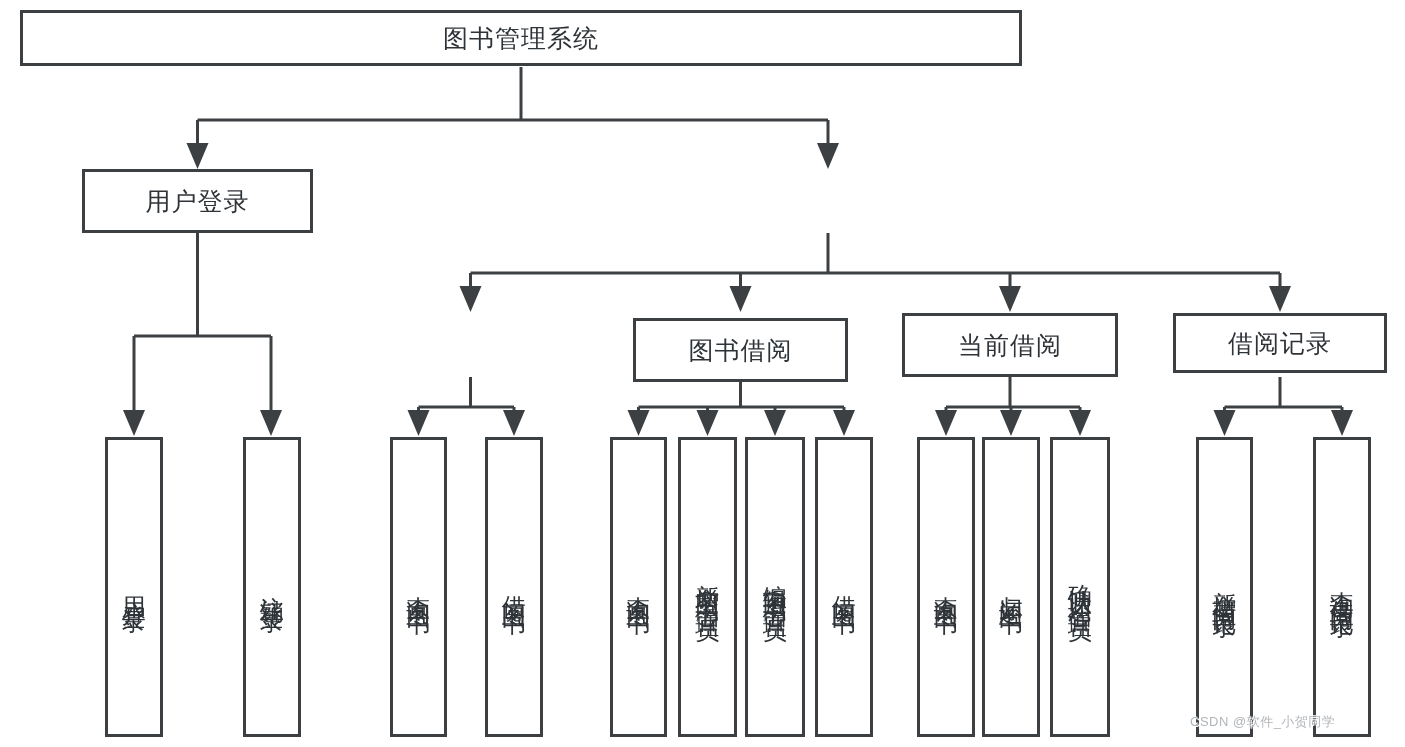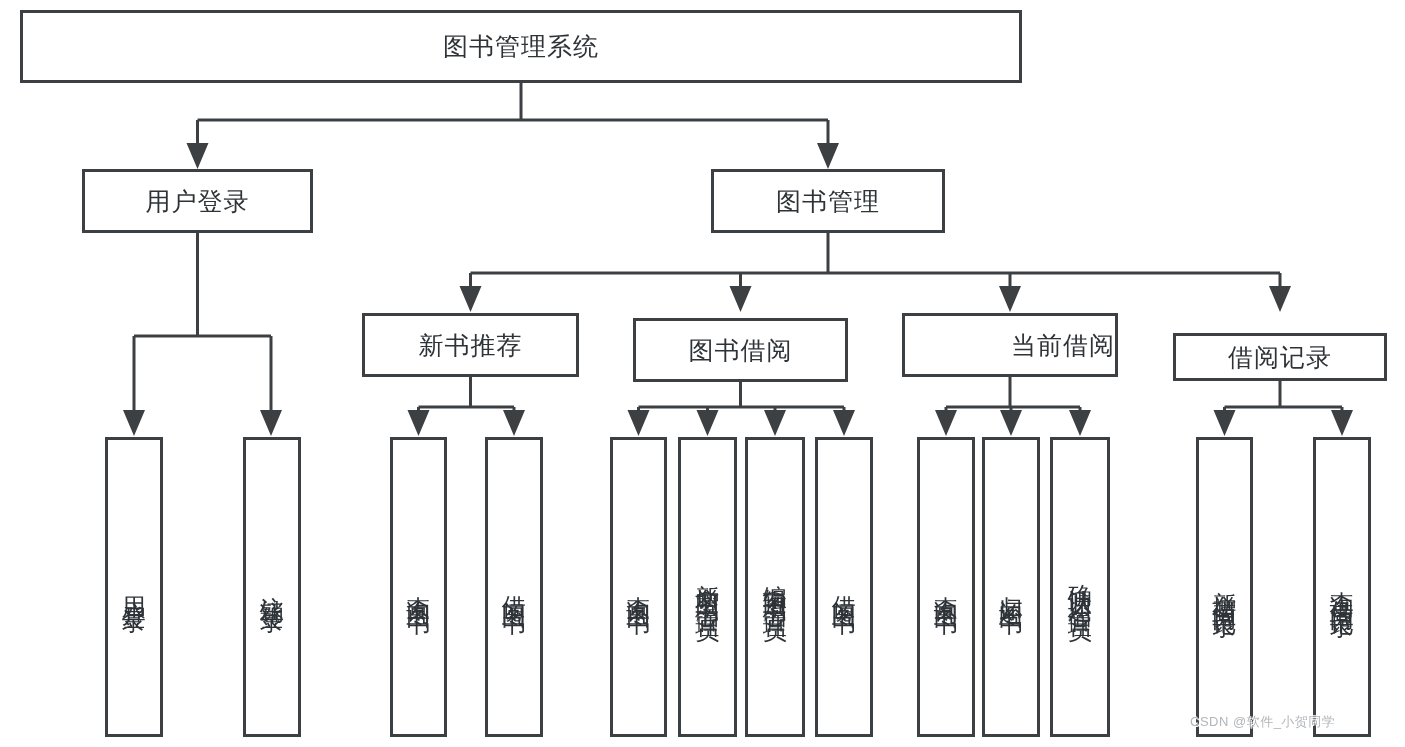--- a/index.html
+++ b/index.html
@@ -54,27 +54,27 @@
   }
   .vbox > span {
     writing-mode: vertical-rl;
     text-orientation: mixed;
     font-size: 24px;
     line-height: 1.15;
     letter-spacing: 5px;
   }
 
   
-  #n-root        { left: 20px;  top: 10px;  width: 1002px; height: 73px; text-align: right; }
+  #n-root        { left: 20px;  top: 10px;  width: 1002px; height: 56px; text-align: right; }
   #n-l2-login    { left: 82px;  top: 169px; width: 231px;  height: 64px; }
   #n-l2-mgmt     { left: 711px; top: 169px; width: 234px;  height: 64px; }
   #n-l3-recommend{ left: 362px; top: 313px; width: 217px;  height: 64px; }
   #n-l3-borrow   { left: 633px; top: 318px; width: 215px;  height: 64px; }
-  #n-l3-current  { left: 902px; top: 313px; width: 216px;  height: 64px; justify-content: flex-end; }
-  #n-l3-records  { left: 1173px;top: 313px; width: 214px;  height: 48px; margin-top: 20px; }
+  #n-l3-current  { left: 902px; top: 313px; width: 216px;  height: 64px; }
+  #n-l3-records  { left: 1173px;top: 313px; width: 214px;  height: 60px; }
 
   #n-a1 { left: 105px;  width: 58px; }
   #n-a2 { left: 243px;  width: 58px; }
   #n-b1 { left: 390px;  width: 57px; }
   #n-b2 { left: 485px;  width: 58px; }
   #n-c1 { left: 610px;  width: 57px; }
   #n-c2 { left: 678px;  width: 59px; }
   #n-c3 { left: 745px;  width: 60px; }
   #n-c4 { left: 815px;  width: 58px; }
   #n-d1 { left: 917px;  width: 58px; }
@@ -131,27 +131,21 @@
       M1331 410 L1353 410 L1342 436 Z"></path>
   </svg>
 
   <div class="hbox" id="n-root">
     <span>图书管理系统</span>
   </div>
 
   <div class="hbox" id="n-l2-login">
     <span>用户登录</span>
   </div>
-  <div class="hbox" id="n-l2-mgmt">
-    <span>图书管理</span>
-  </div>
-
-  <div class="hbox" id="n-l3-recommend">
-    <span>新书推荐</span>
-  </div>
+
   <div class="hbox" id="n-l3-borrow">
     <span>图书借阅</span>
   </div>
   <div class="hbox" id="n-l3-current">
     <span>当前借阅</span>
   </div>
   <div class="hbox" id="n-l3-records">
     <span>借阅记录</span>
   </div>
 

